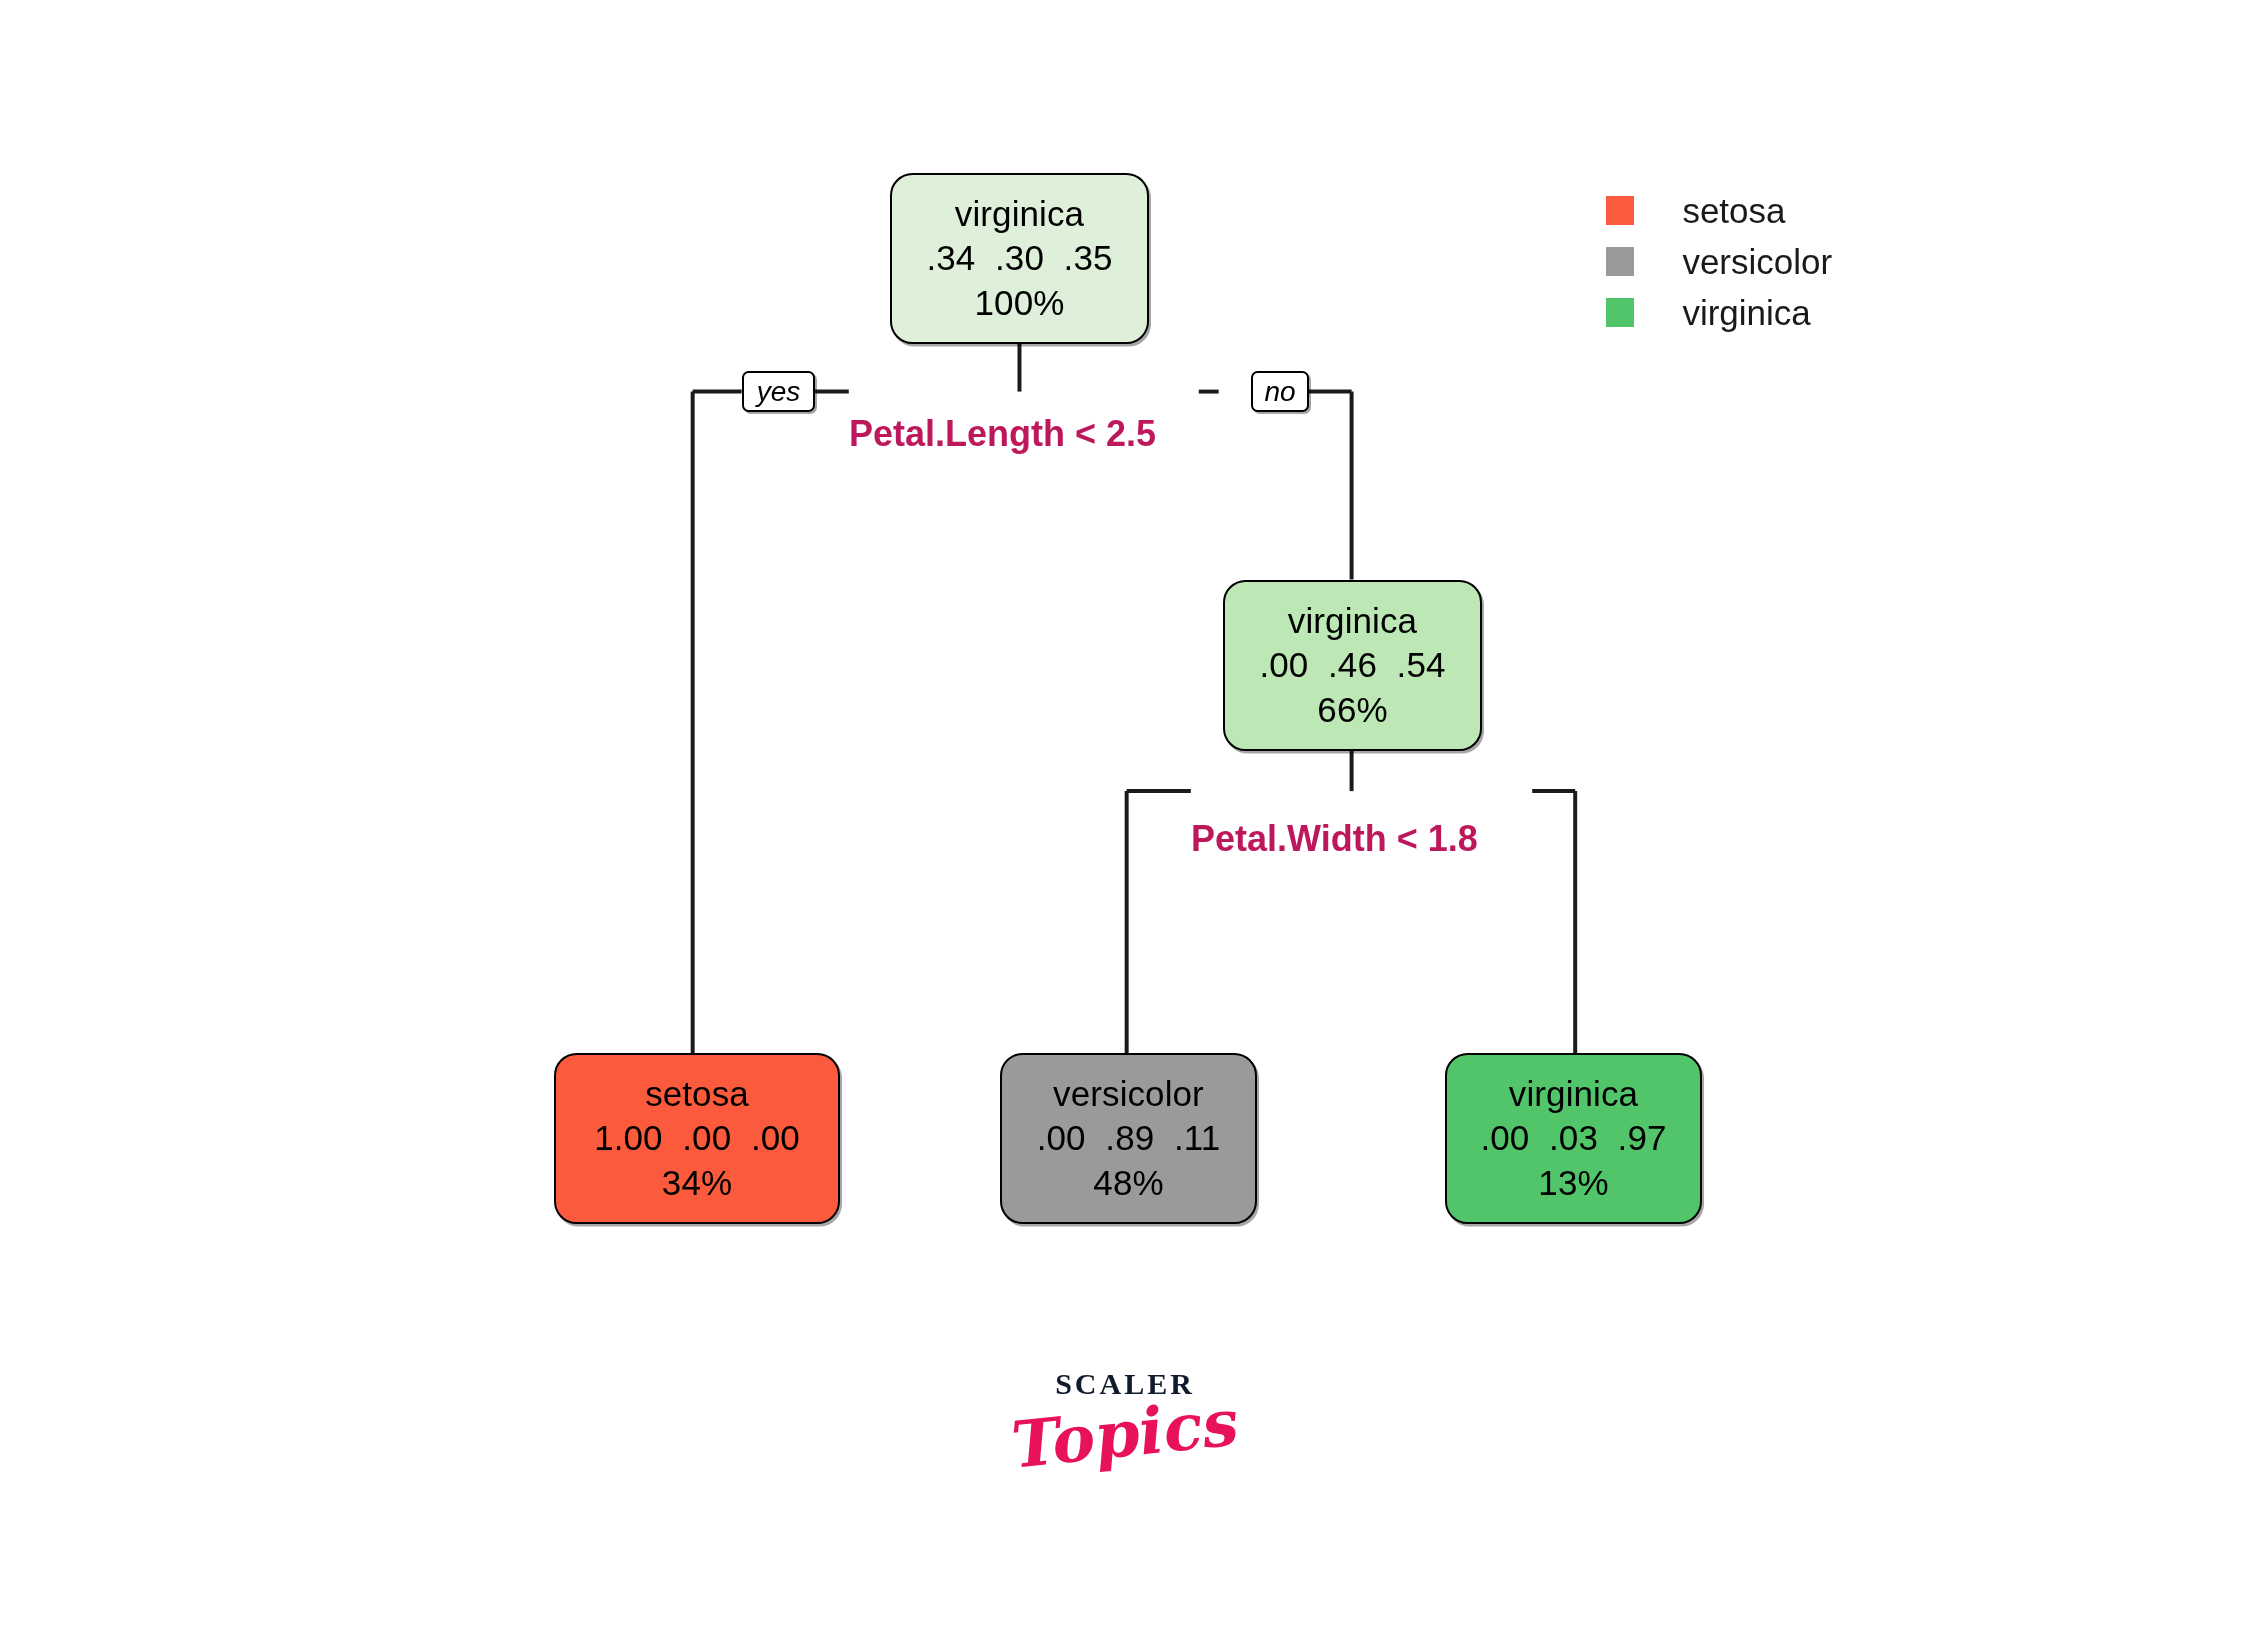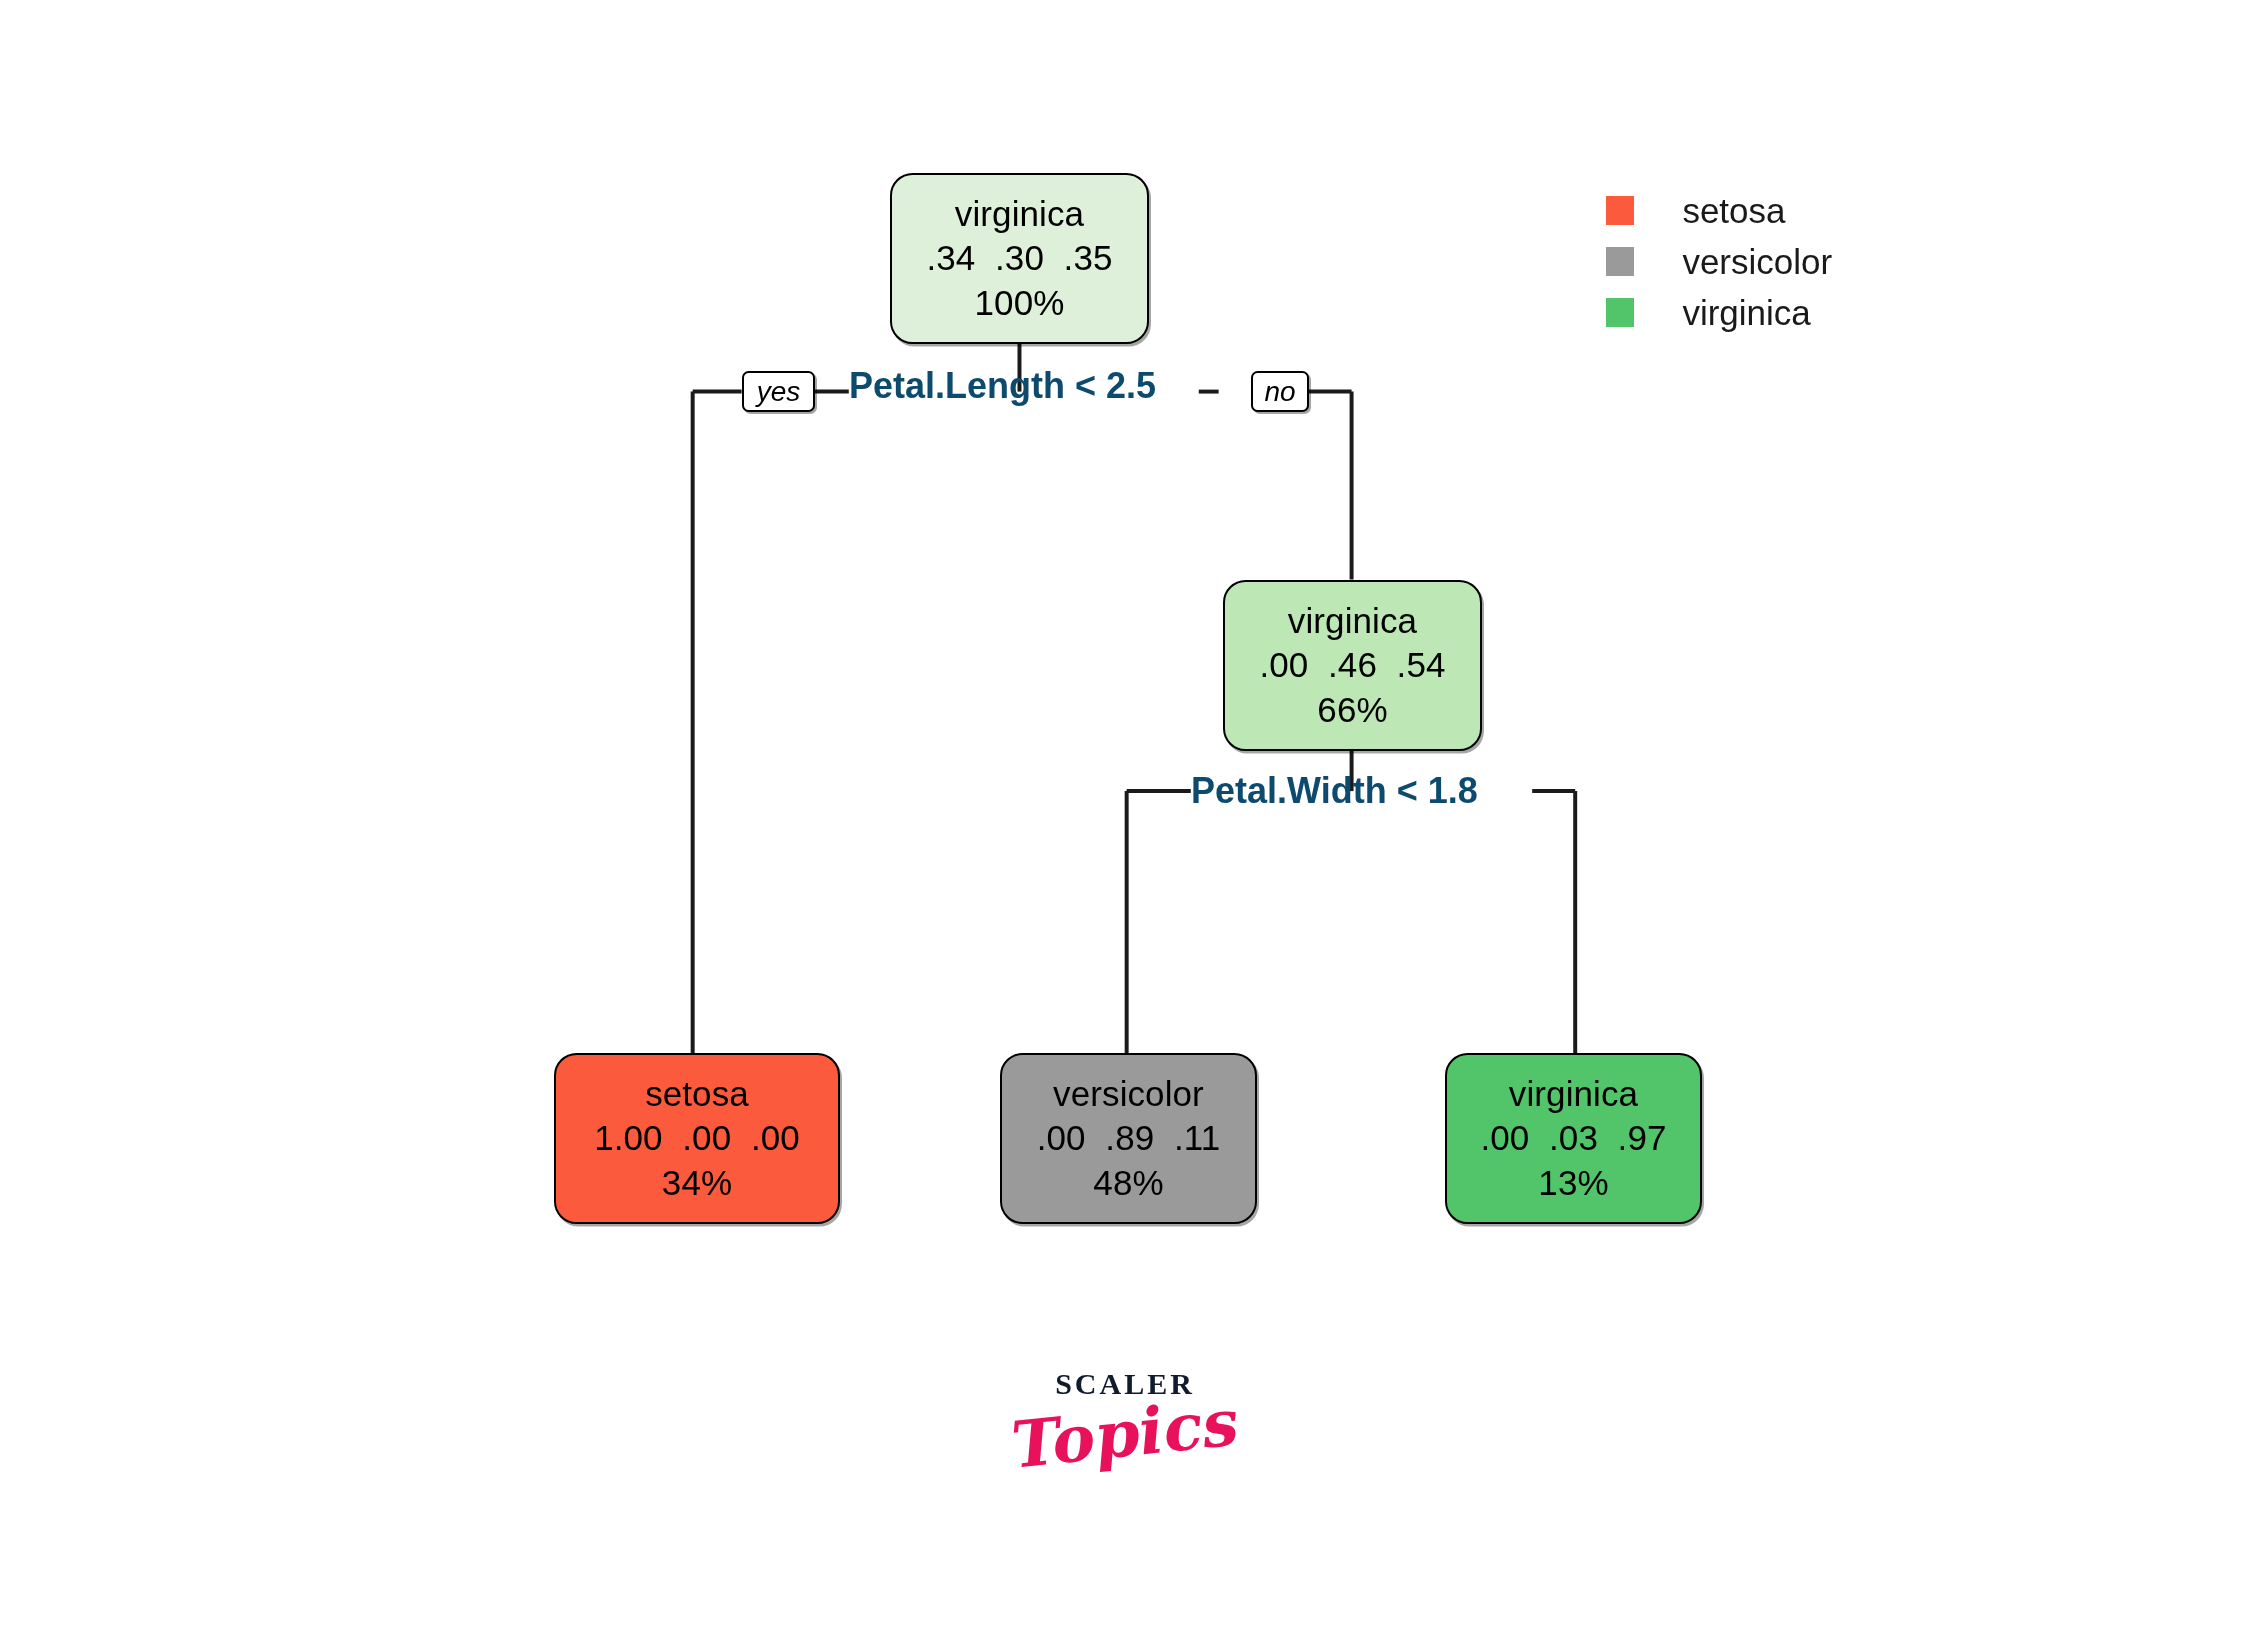--- a/index.html
+++ b/index.html
@@ -52,23 +52,24 @@
   #node-leaf-setosa     { left: 554px;  top: 1053px; width: 286px; height: 171px; background: #FB5A3C; }
   #node-leaf-versicolor { left: 1000px; top: 1053px; width: 257px; height: 171px; background: #9A9A9A; }
   #node-leaf-virginica  { left: 1445px; top: 1053px; width: 257px; height: 171px; background: #52C46A; }
 
   
   .split-label {
     position: absolute;
     font-family: "Liberation Sans", sans-serif;
     font-weight: bold;
     font-size: 36px;
-    color: #0c4a6e;
+    color: #be185d;
     white-space: nowrap;
     line-height: 1;
+    margin-top: 48px;
   }
   #split-1-text { left: 849px; top: 368px;  }
   #split-2-text { left: 1191px; top: 773px; }
 
   .yesno-box {
     position: absolute;
     box-sizing: border-box;
     border: 2.6px solid #000000;
     border-radius: 6.6px;
     background: #ffffff;

